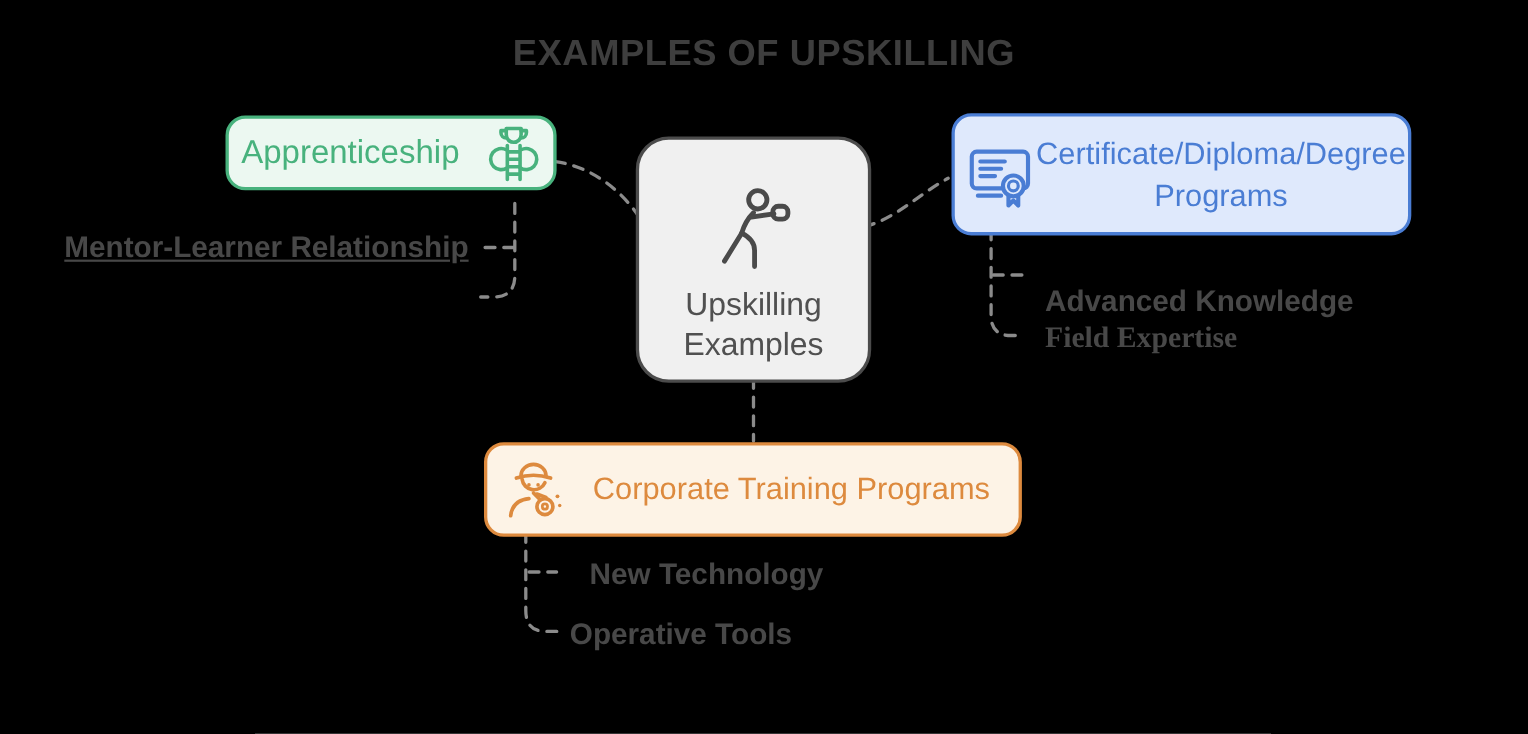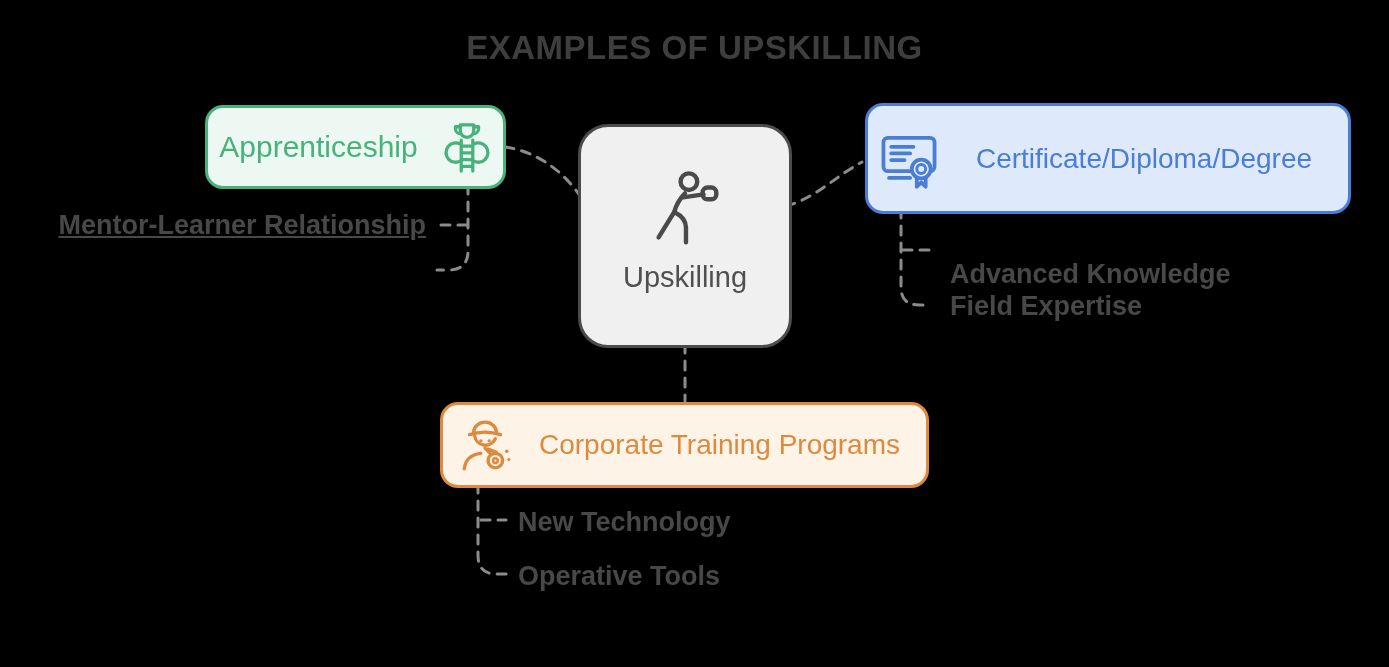--- a/index.html
+++ b/index.html
@@ -37,41 +37,41 @@
     fill:none;stroke:var(--connector);stroke-width:3;
     stroke-dasharray:9 8;stroke-linecap:round;
   }
   .node{
     position:absolute;box-sizing:border-box;
     display:flex;align-items:center;justify-content:center;
   }
   .branch{border-radius:18px;border-style:solid;border-width:3px;}
   .branch .label{font-weight:500;}
   .branch-green{
-    left:205px;top:105px;width:301px;height:84px;
+    left:205px;top:105px;width:301px;height:68px;
     border-color:var(--green);background:var(--green-bg);
     gap:24px;
   }
   .branch-green .label{color:var(--green);font-size:30px;}
   .branch-green .icon{color:var(--green);}
   .node-center{
     left:578px;top:124px;width:214px;height:224px;
     border:3px solid var(--center-border);
     border-radius:30px;background:var(--center-bg);
     flex-direction:column;justify-content:flex-start;
     padding-top:40px;
   }
   .node-center .icon{color:var(--center-icon);}
   .node-center .center-text{
     margin-top:4px;text-align:center;
     font-size:29px;line-height:37px;font-weight:400;
     color:var(--center-text);
   }
   .branch-blue{
-    left:865px;top:103px;width:486px;height:111px;
+    left:865px;top:103px;width:418px;height:111px;
     border-color:var(--blue);background:var(--blue-bg);
     justify-content:flex-start;padding-left:10px;
   }
   .branch-blue .icon{color:var(--blue);flex:0 0 auto;}
   .branch-blue .label{
     flex:1 1 auto;text-align:center;
     color:var(--blue);font-size:28px;line-height:38px;
   }
   .branch-orange{
     left:440px;top:402px;width:489px;height:86px;
@@ -86,22 +86,22 @@
   .child-label{
     position:absolute;
     font-size:27px;font-weight:600;line-height:28px;
     color:var(--child-label-text);
     white-space:nowrap;
   }
   .cl-right{text-align:right;}
   .cl-mentor{left:40px;width:386px;top:211px;text-decoration:underline;}
   .cl-industry{left:40px;width:386px;top:265px;}
   .cl-advanced{left:950px;top:238px;margin-top:22px;}
-  .cl-field{left:950px;top:292px;}
-  .cl-newtech{left:518px;top:508px;}
+  .cl-field{left:950px;top:292px;font-family:Liberation Serif, serif;}
+  .cl-newtech{left:536px;top:508px;}
   .cl-operative{left:518px;top:562px;}
   .icon svg{display:block;}
 </style>
 </head>
 <body>
 
 <div class="canvas">
 
   <div class="title">EXAMPLES OF UPSKILLING</div>
 
@@ -136,36 +136,38 @@
       <svg width="88" height="88" viewBox="0 0 90 90" fill="none" stroke="currentColor" stroke-width="4.5" stroke-linecap="round" stroke-linejoin="round">
         <circle cx="49" cy="15" r="8.5"></circle>
         <path d="M45 27 C 40 32 36 39 34 46 L 18 72"></path>
         <path d="M34 46 C 42 50 46 55 46 62 L 46 77"></path>
         <path d="M43 31 L 64 28"></path>
         <rect x="63" y="21" width="14" height="12" rx="5"></rect>
       </svg>
     </span>
     <div class="center-text">
       <div>Upskilling</div>
+      <div>Examples</div>
     </div>
   </div>
 
   <div class="node branch branch-blue">
     <span class="icon">
       <svg width="62" height="60" viewBox="0 0 54 54" fill="none" stroke="currentColor" stroke-width="3.4" stroke-linecap="round" stroke-linejoin="round">
         <rect x="4" y="8" width="46" height="30" rx="4"></rect>
         <path d="M11 16 H31 M11 22 H28 M11 28 H23"></path>
         <path d="M9 44 H28"></path>
         <path d="M34 42 V52 L38 48 L42 52 V42" fill="var(--blue-bg)"></path>
         <circle cx="38" cy="36" r="8.5" fill="var(--blue-bg)"></circle>
         <circle cx="38" cy="36" r="4" stroke-width="2.6"></circle>
       </svg>
     </span>
     <span class="label">
       <div>Certificate/Diploma/Degree</div>
+      <div>Programs</div>
     </span>
   </div>
 
   <div class="node branch branch-orange">
     <span class="icon">
       <svg width="56" height="58" viewBox="0 0 54 54" fill="none" stroke="currentColor" stroke-width="3.2" stroke-linecap="round" stroke-linejoin="round">
         <path d="M16 15 a11 10 0 0 1 22 0"></path>
         <path d="M12 17 q15 -5 30 0"></path>
         <path d="M17 18 a10.5 10.5 0 0 0 20 3"></path>
         <circle cx="23" cy="23" r="1.6" fill="currentColor" stroke="none"></circle>

